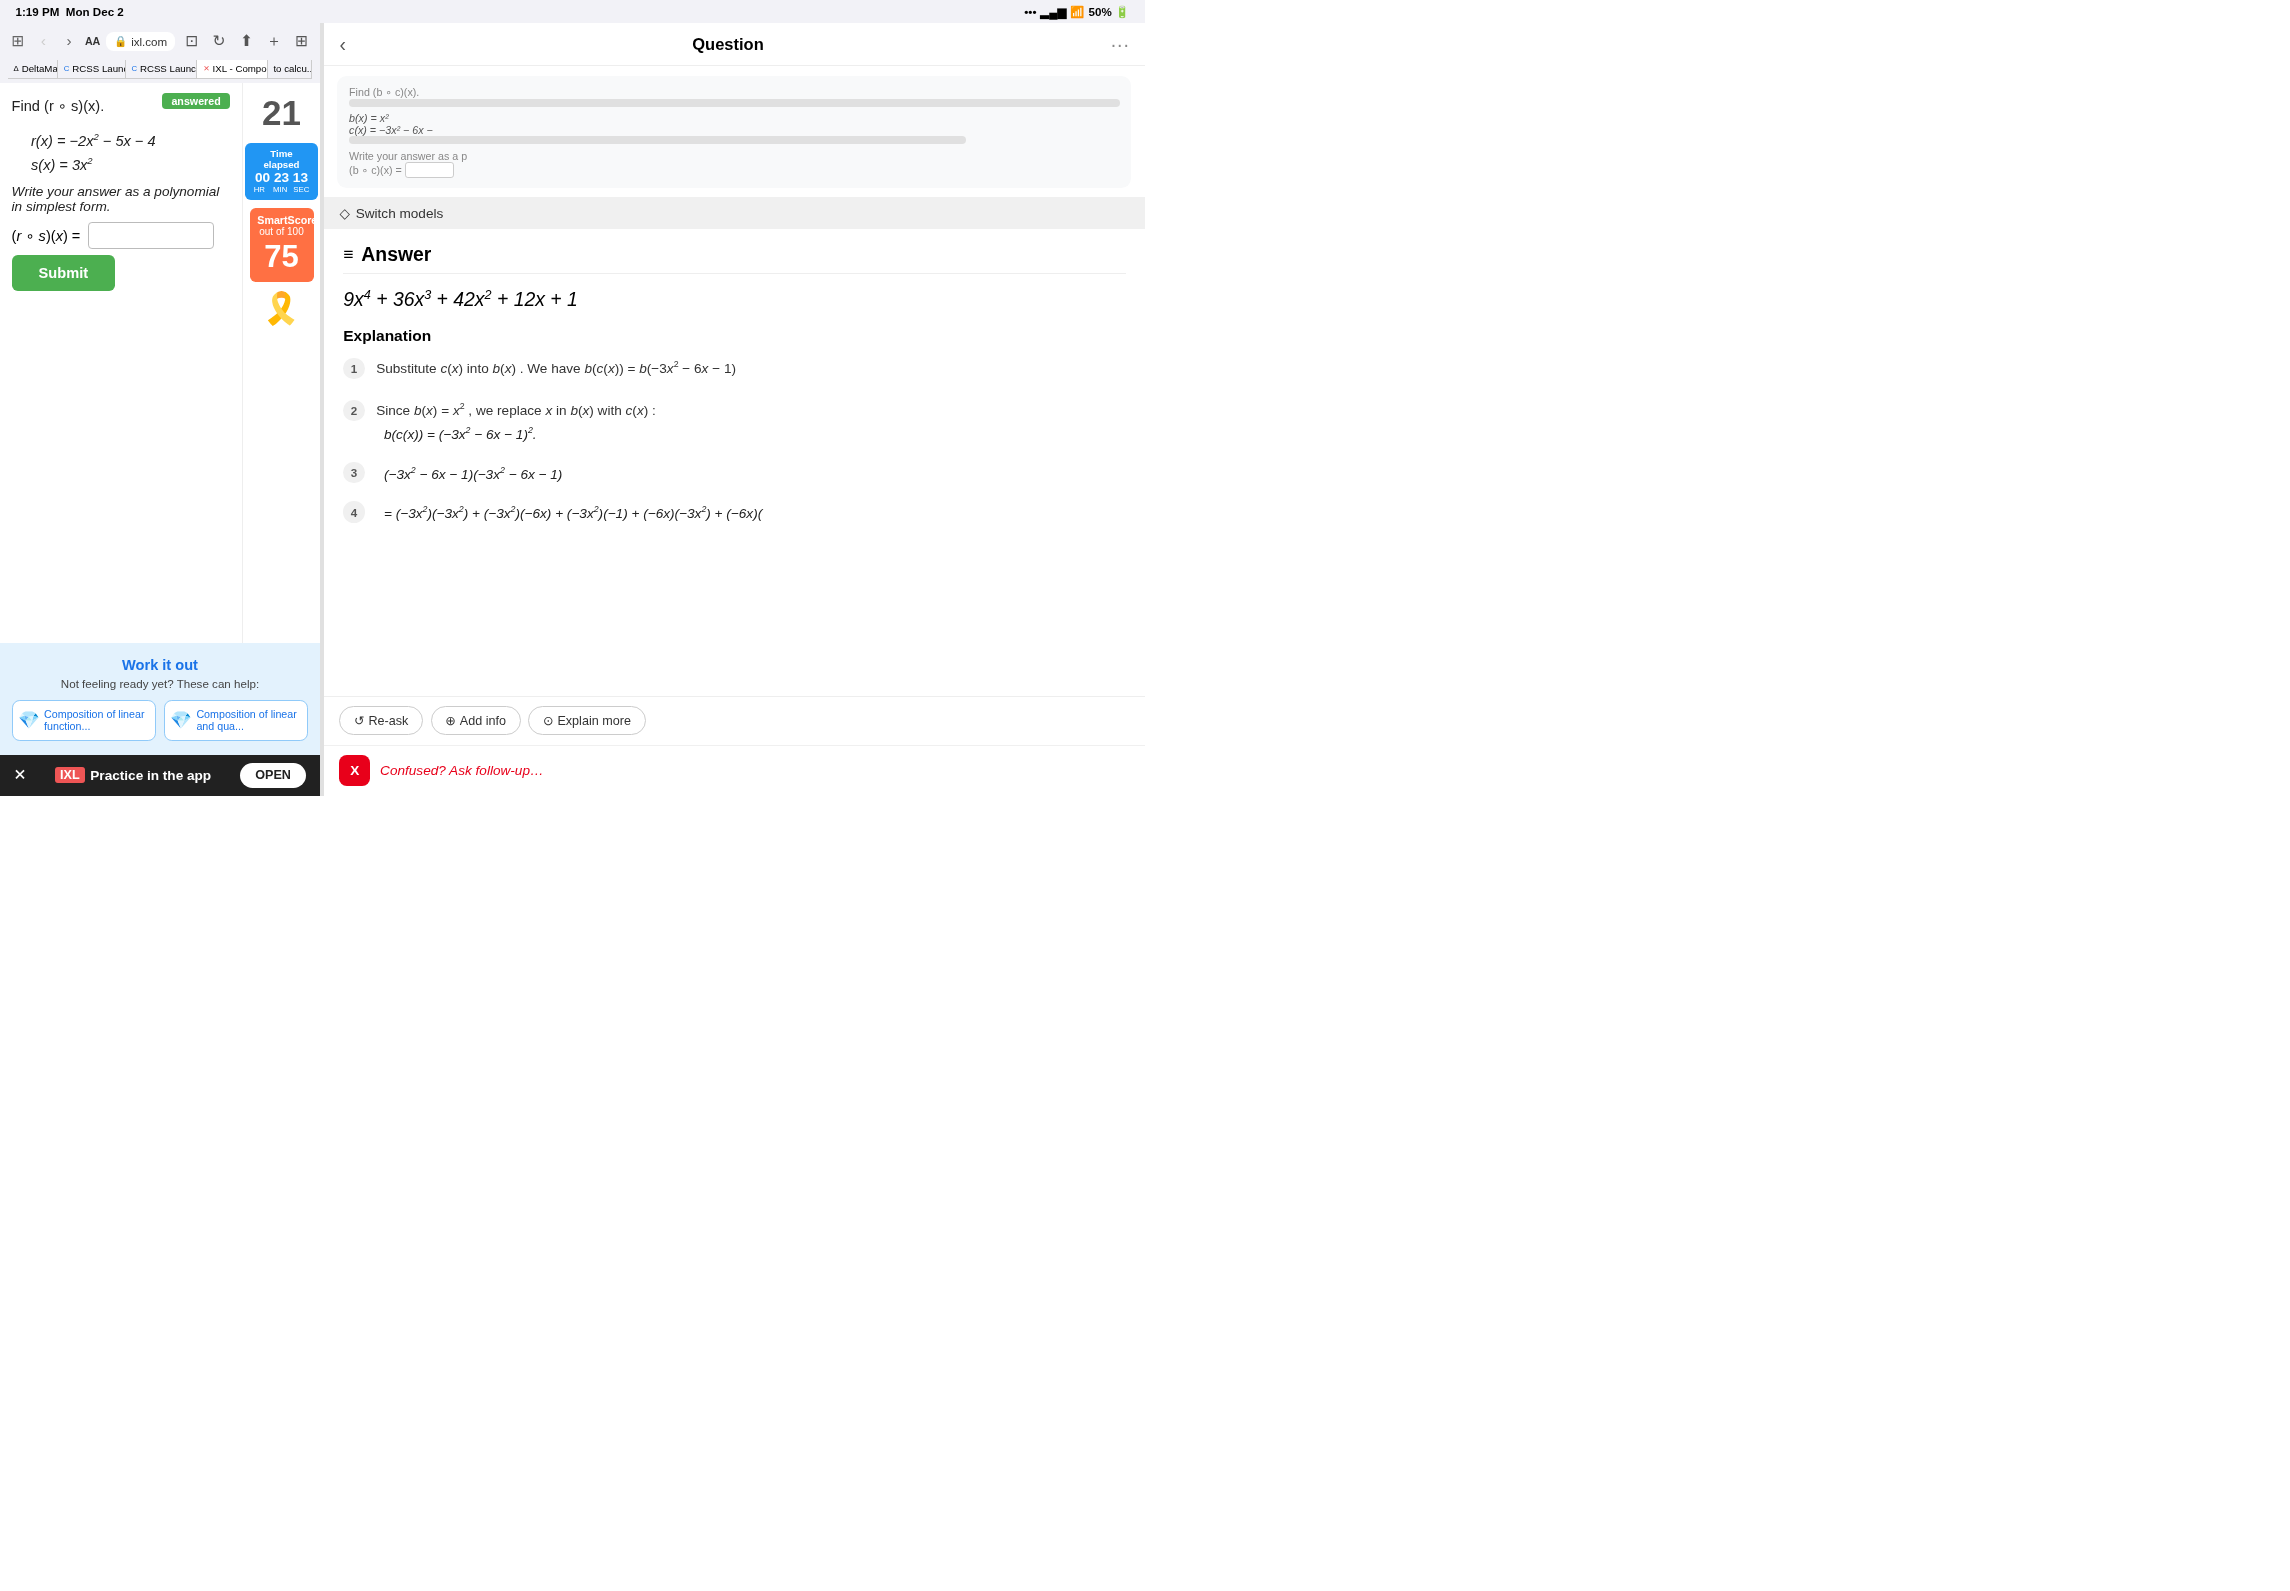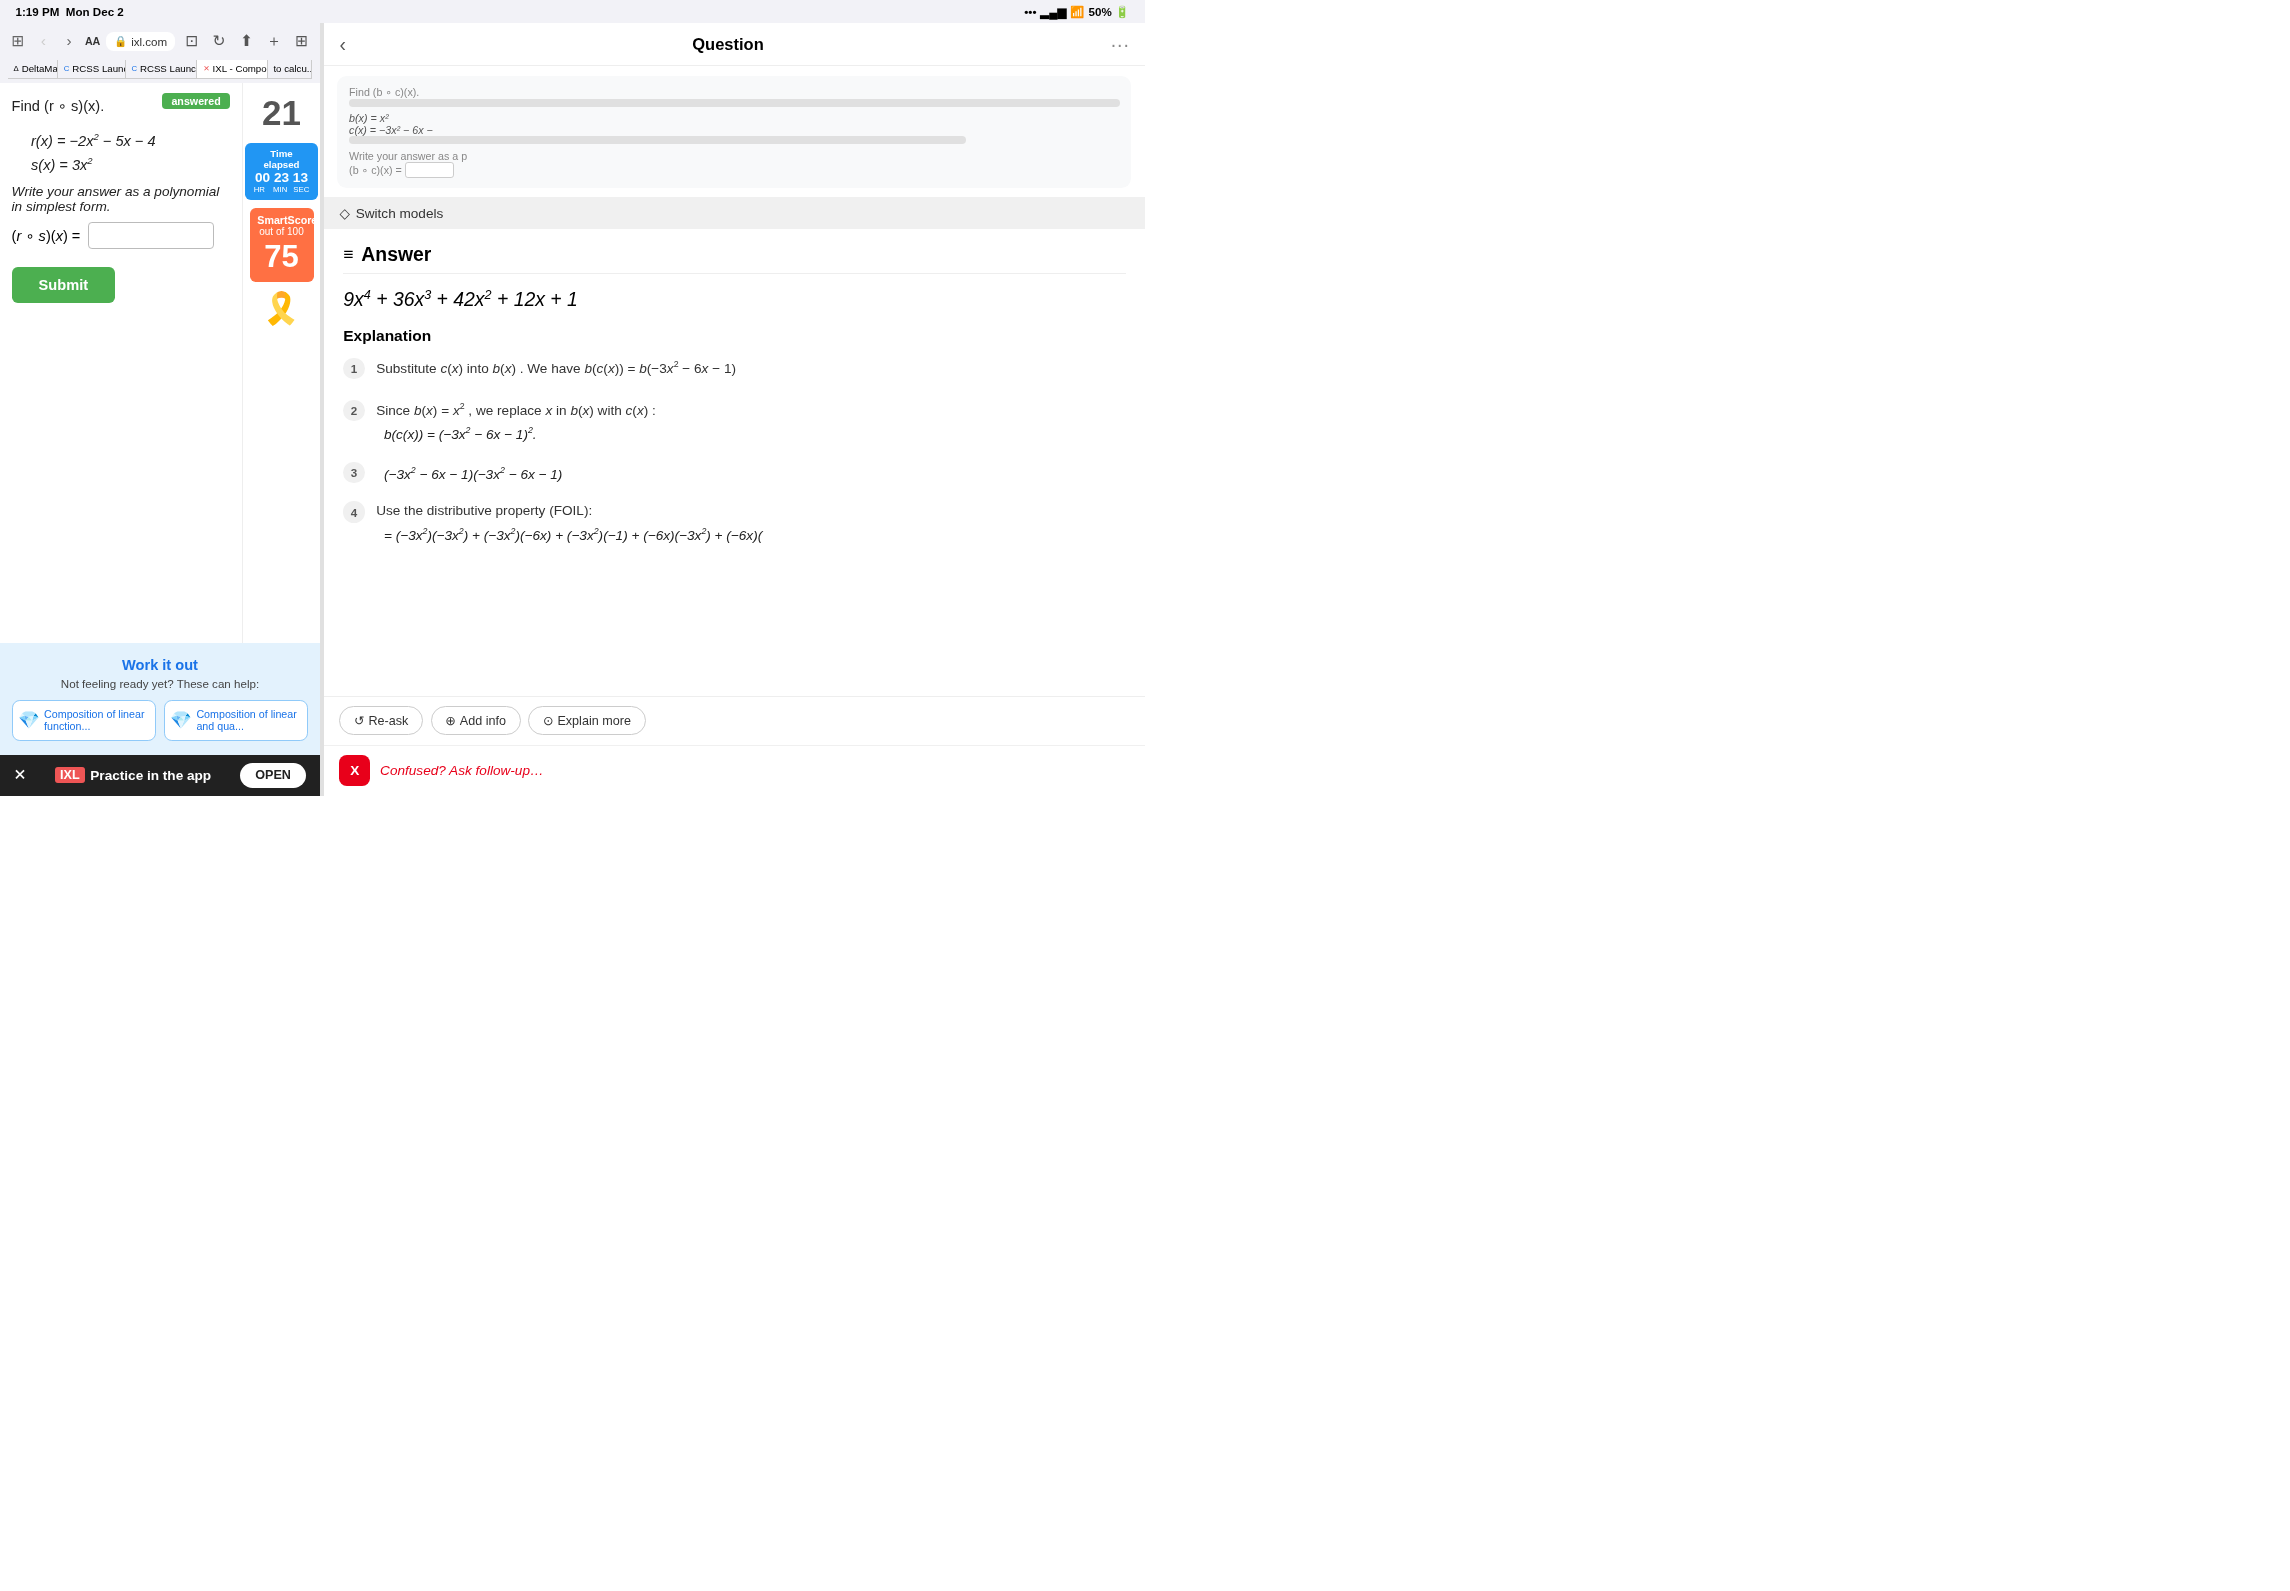--- a/index.html
+++ b/index.html
@@ -143,21 +143,21 @@
       font-style: italic;
       font-size: 13.6px;
       margin: 11.6px 0 7.8px;
       color: #222;
     }
 
     .answer-row {
       display: flex;
       align-items: center;
       gap: 7.8px;
-      margin-bottom: 18px;
+      margin-bottom: 6px;
       font-size: 14.6px;
     }
     .answer-input {
       border: 1px solid #bbb;
       border-radius: 3.9px;
       padding: 3.9px 7.8px;
       font-size: 13.6px;
       width: 126px;
       height: 27px;
     }
@@ -741,23 +741,20 @@
         <div class="step-body">
           <div class="step-math">
             (−3<em>x</em><sup>2</sup> − 6<em>x</em> − 1)(−3<em>x</em><sup>2</sup> − 6<em>x</em> − 1)
           </div>
         </div>
       </div>
 
       <div class="step">
         <div class="step-num">4</div>
         <div class="step-body">
-          <div class="step-text">
-            Use the distributive property (FOIL):
-          </div>
           <div class="step-math" style="overflow:hidden; white-space:nowrap; text-overflow:ellipsis;">
             = (−3<em>x</em><sup>2</sup>)(−3<em>x</em><sup>2</sup>) + (−3<em>x</em><sup>2</sup>)(−6<em>x</em>) + (−3<em>x</em><sup>2</sup>)(−1) + (−6<em>x</em>)(−3<em>x</em><sup>2</sup>) + (−6<em>x</em>)(
           </div>
         </div>
       </div>
     </div>
 
     <div class="ai-actions">
       <button class="ai-action-btn">
         <span>↺</span>

